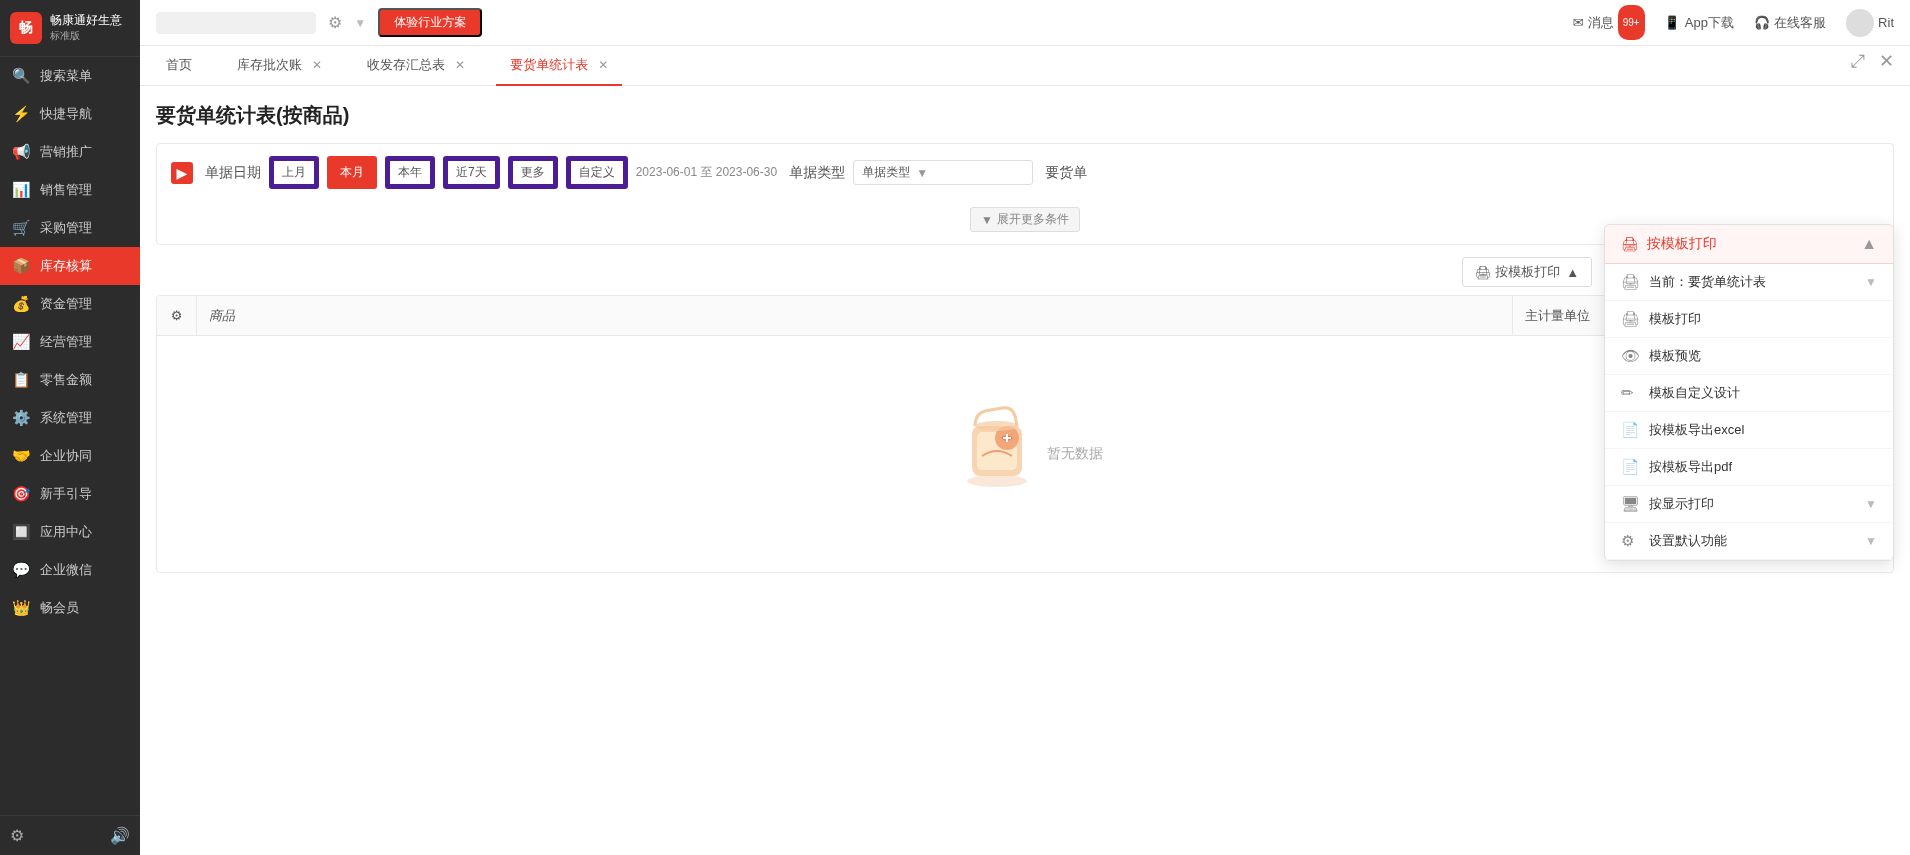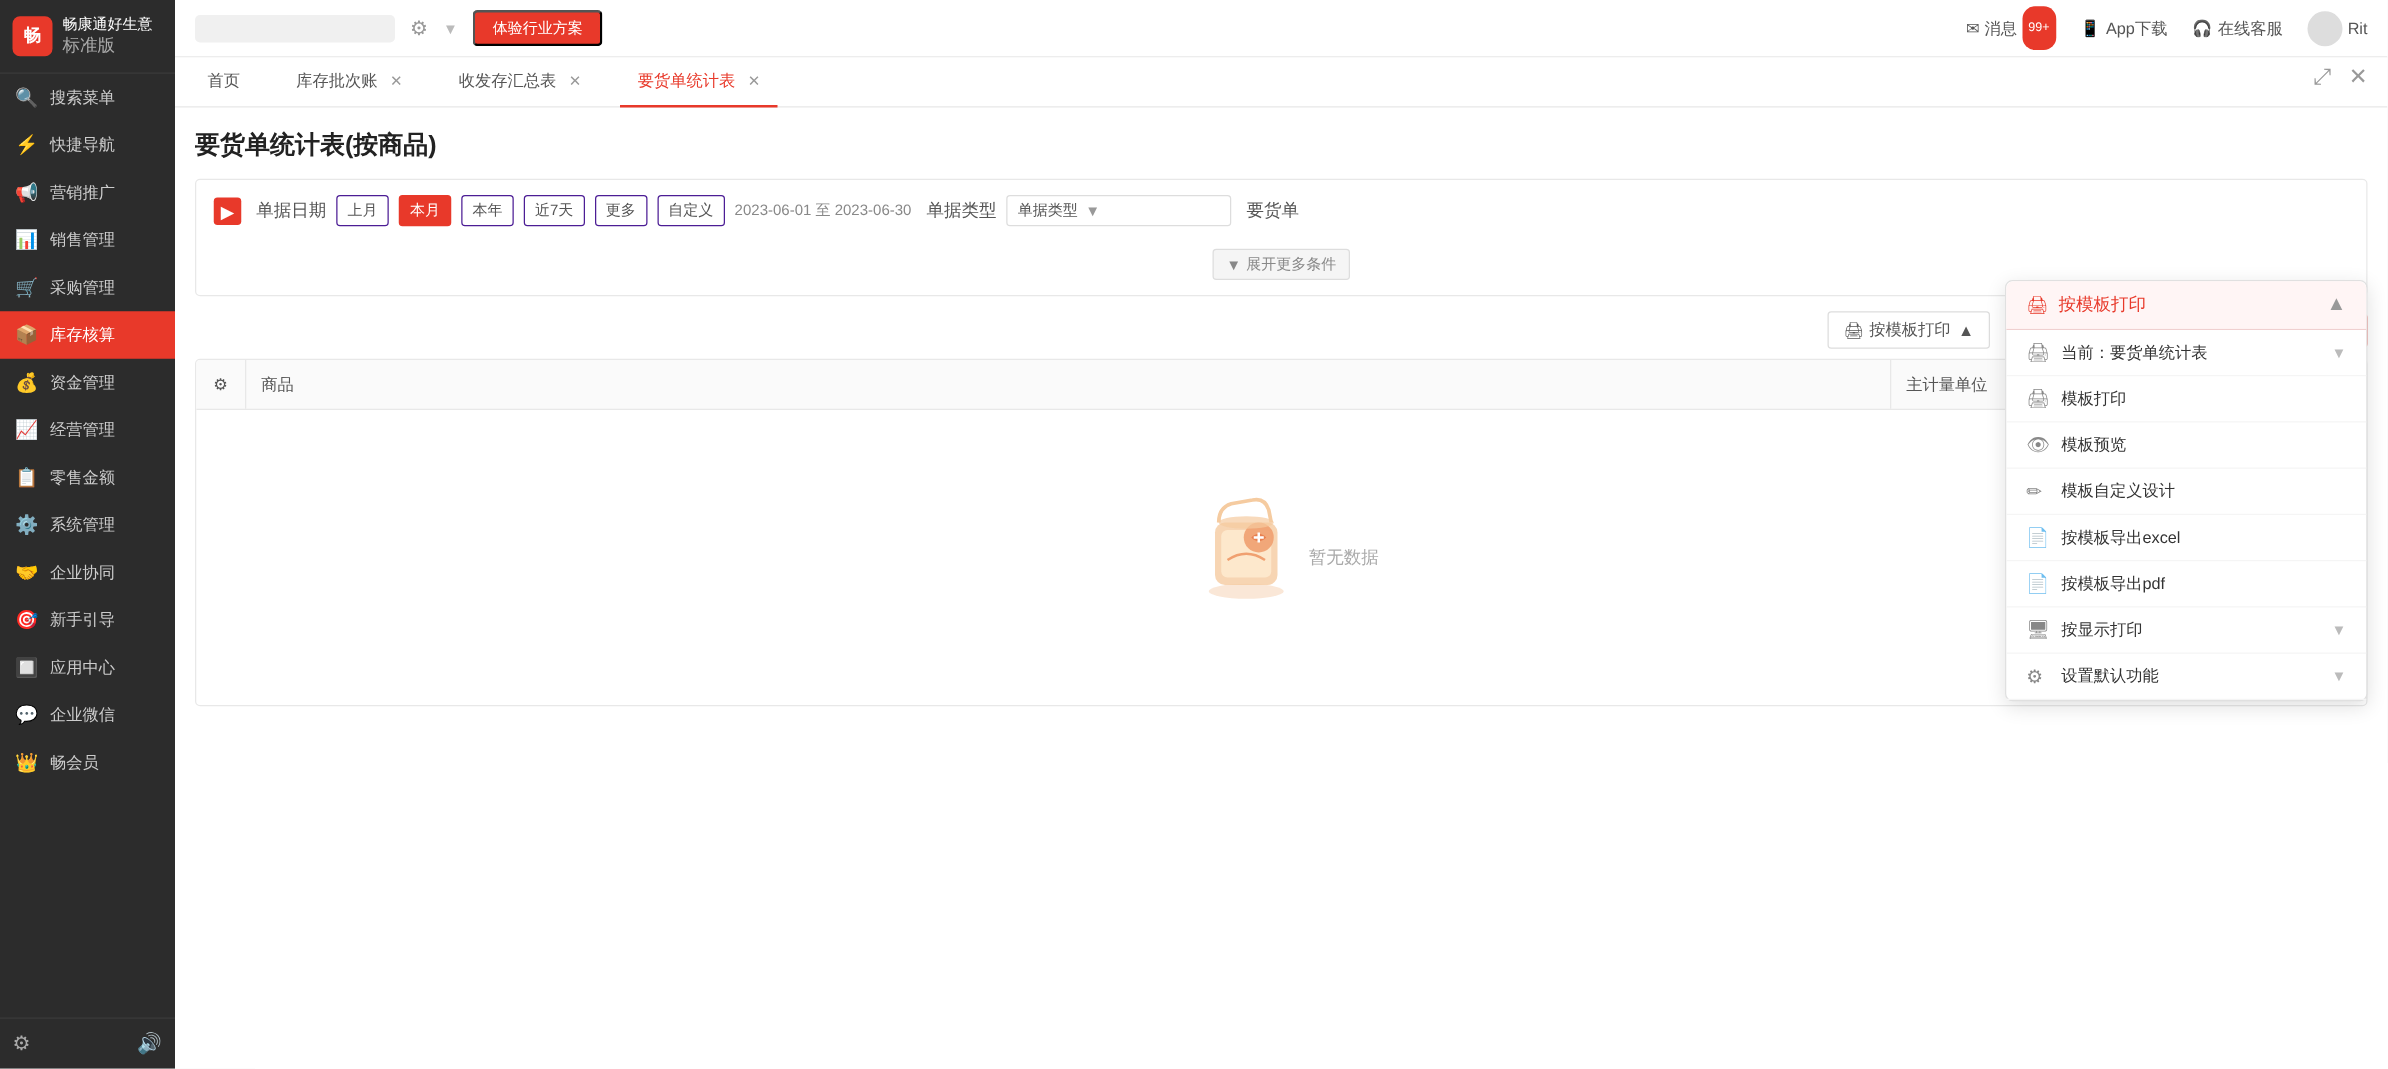--- a/index.html
+++ b/index.html
@@ -24,21 +24,21 @@
     .sidebar-logo-icon {
       width: 32px; height: 32px;
       background: #e8392a;
       border-radius: 6px;
       display: flex; align-items: center; justify-content: center;
       color: white; font-weight: bold; font-size: 14px;
       margin-right: 8px;
       flex-shrink: 0;
     }
     .sidebar-logo-text { font-size: 12px; color: #fff; line-height: 1.3; }
-    .sidebar-logo-sub { font-size: 14px; color: #aaa; }
+    .sidebar-logo-sub { font-size: 10px; color: #aaa; }
     .sidebar-nav { flex: 1; overflow-y: auto; }
     .sidebar-nav::-webkit-scrollbar { width: 3px; }
     .sidebar-nav::-webkit-scrollbar-thumb { background: #555; }
     .nav-item {
       display: flex; align-items: center;
       padding: 10px 12px;
       color: #ccc; font-size: 13px;
       cursor: pointer;
       gap: 8px;
     }
@@ -189,21 +189,21 @@
       background: #f5f5f5;
       border: 1px solid #ddd;
       border-radius: 3px;
       padding: 3px 10px;
     }
     .filter-section {
       display: flex; align-items: center; gap: 8px;
     }
     .filter-label { color: #555; font-size: 14px; white-space: nowrap; }
     .date-btn {
-      padding: 3px 8px; border: 1px solid #4c1d95; border-radius: 3px;
+      padding: 3px 8px; border: 5px solid #4c1d95; border-radius: 3px;
       cursor: pointer; font-size: 12px; color: #555; background: #fff;
     }
     .date-btn.active { background: #e8392a; color: #fff; border-color: #e8392a; }
     .date-range { font-size: 12px; color: #888; }
     .filter-select {
       border: 1px solid #ddd; border-radius: 3px;
       padding: 3px 8px; font-size: 12px; color: #555;
       background: #fff; cursor: pointer;
       display: flex; align-items: center; gap: 6px; min-width: 180px;
     }
@@ -227,21 +227,21 @@
       padding: 0 12px;
       font-size: 13px;
       color: #555;
       font-weight: 500;
       border-right: 1px solid #e8e8e8;
       height: 100%;
       display: flex; align-items: center;
     }
     .th:last-child { border-right: none; }
     .th.check { width: 40px; justify-content: center; }
-    .th.name { flex: 2; }
+    .th.name { flex: 2; font-style: italic; }
     .th.unit { width: 120px; }
     .th.qty { width: 120px; }
     .th.amount { width: 140px; }
 
     
     .empty-state {
       display: flex;
       flex-direction: row;
       align-items: center;
       justify-content: center;

